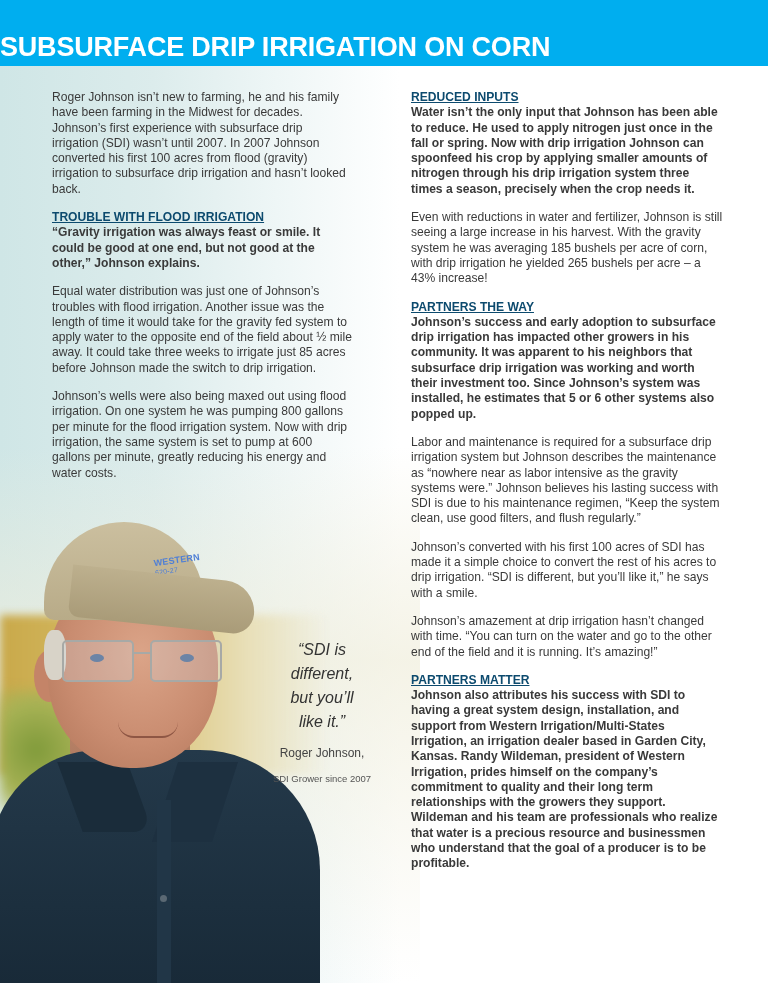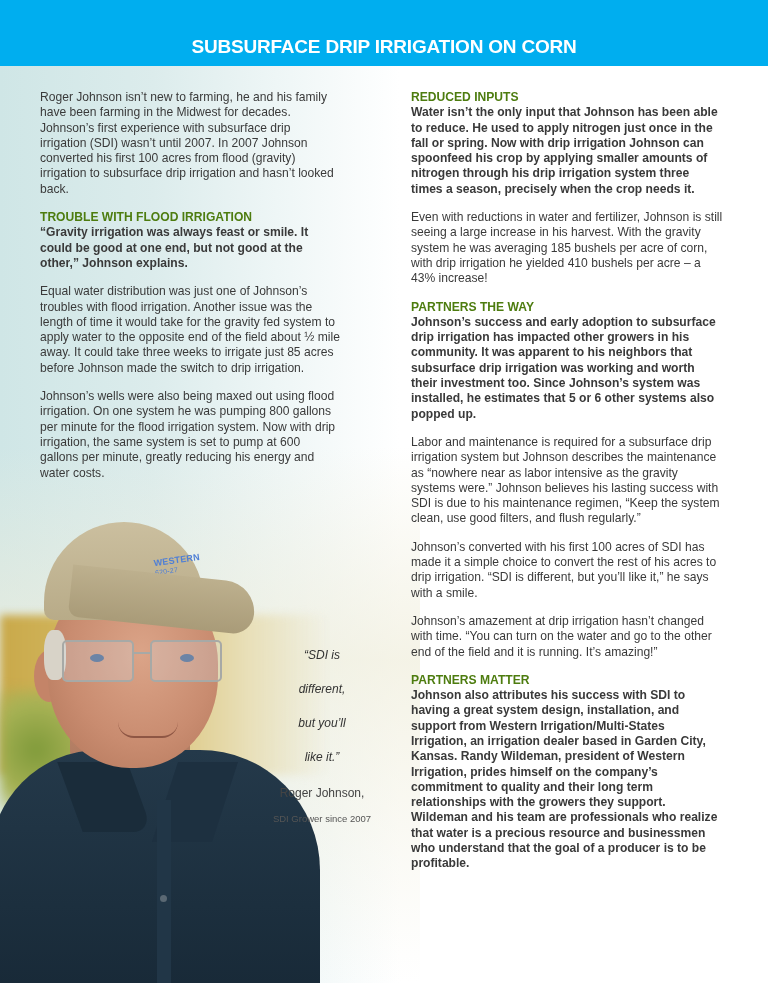--- a/index.html
+++ b/index.html
@@ -8,42 +8,42 @@
       background: #ffffff;
       font-family: "Liberation Sans", sans-serif;
       color: #3a3a3a;
     }
     .header {
       position: absolute; left: 0; top: 0; width: 768px; height: 66px;
       background: #00aeef;
     }
     .header-title {
       position: absolute; left: 0; right: 0; top: 30px;
-      text-align: center; color: #ffffff;
+      text-align: left; color: #ffffff;
       font-family: "Liberation Sans", sans-serif;
-      font-weight: bold; font-size: 19px; letter-spacing: -0.2px;
+      font-weight: bold; font-size: 27px; letter-spacing: -0.2px;
       line-height: 34px;
     }
     .bg-wash {
       position: absolute; left: 0; top: 66px; width: 768px; height: 917px;
       background:
         linear-gradient(90deg, #cfe6e6 0%, #dcecec 20%, #eef6f6 36%, rgba(255,255,255,0) 52%),
         #ffffff;
     }
     .bg-wash::after {
       content: ""; position: absolute; left: 0; top: 380px; width: 420px; height: 537px;
       background: linear-gradient(180deg, rgba(220,236,236,0) 0%, rgba(240,238,220,0.7) 40%, rgba(255,255,255,0) 100%);
     }
     .col {
       position: absolute; font-size: 12.1px; line-height: 15.3px;
     }
-    .col-left { left: 40px; top: 90px; width: 300px; }
+    .col-left { left: 52px; top: 90px; width: 300px; }
     .col-right { left: 411px; top: 90px; width: 312px; }
     .para { margin: 0 0 13px 0; }
-    .heading { font-weight: bold; color: #4d7c0f; margin: 0; }
+    .heading { font-weight: bold; color: #0c4a6e; margin: 0; text-decoration: underline; }
     .para-body { margin: 0; font-weight: bold; }
 
     
     .photo {
       position: absolute; left: 0; top: 500px; width: 330px; height: 483px; overflow: hidden;
     }
     .field {
       position: absolute; left: 0; top: 115px; width: 330px; height: 160px;
       background: linear-gradient(90deg, #c9a94a 0%, #d8be6a 40%, #e8dfb8 75%, rgba(255,255,255,0) 100%);
       filter: blur(4px);
@@ -126,21 +126,21 @@
     .mouth {
       position: absolute; left: 118px; top: 222px; width: 60px; height: 14px;
       border-bottom: 2px solid #8e5644; border-radius: 0 0 40px 40px;
     }
 
     
     .quote {
       position: absolute; left: 262px; top: 638px; width: 120px; text-align: center;
     }
     .quote-text {
-      font-style: italic; font-size: 12px; line-height: 34px; color: #333333; margin: 0;
+      font-style: italic; font-size: 16px; line-height: 24px; color: #333333; margin: 0;
       white-space: pre-line;
     }
     .quote-name { font-size: 12px; margin-top: 12px; color: #444444; }
     .quote-role { font-size: 9.5px; margin-top: 13px; color: #555555; }
   </style>
 </head>
 <body>
 
 <div class="header">
   <div class="header-title">SUBSURFACE DRIP IRRIGATION ON CORN</div>
@@ -185,21 +185,21 @@
   </div>
   <p class="para">Equal water distribution was just one of Johnson’s troubles with flood irrigation. Another issue was the length of time it would take for the gravity fed system to apply water to the opposite end of the field about ½ mile away. It could take three weeks to irrigate just 85 acres before Johnson made the switch to drip irrigation.</p>
   <p class="para">Johnson’s wells were also being maxed out using flood irrigation. On one system he was pumping 800 gallons per minute for the flood irrigation system. Now with drip irrigation, the same system is set to pump at 600 gallons per minute, greatly reducing his energy and water costs.</p>
 </div>
 
 <div class="col col-right">
   <div class="para">
     <p class="heading">REDUCED INPUTS</p>
     <p class="para-body">Water isn’t the only input that Johnson has been able to reduce. He used to apply nitrogen just once in the fall or spring. Now with drip irrigation Johnson can spoonfeed his crop by applying smaller amounts of nitrogen through his drip irrigation system three times a season, precisely when the crop needs it.</p>
   </div>
-  <p class="para">Even with reductions in water and fertilizer, Johnson is still seeing a large increase in his harvest. With the gravity system he was averaging 185 bushels per acre of corn, with drip irrigation he yielded 410 bushels per acre – a 43% increase!</p>
+  <p class="para">Even with reductions in water and fertilizer, Johnson is still seeing a large increase in his harvest. With the gravity system he was averaging 185 bushels per acre of corn, with drip irrigation he yielded 265 bushels per acre – a 43% increase!</p>
   <div class="para">
     <p class="heading">PARTNERS THE WAY</p>
     <p class="para-body">Johnson’s success and early adoption to subsurface drip irrigation has impacted other growers in his community. It was apparent to his neighbors that subsurface drip irrigation was working and worth their investment too. Since Johnson’s system was installed, he estimates that 5 or 6 other systems also popped up.</p>
   </div>
   <p class="para">Labor and maintenance is required for a subsurface drip irrigation system but Johnson describes the maintenance as “nowhere near as labor intensive as the gravity systems were.” Johnson believes his lasting success with SDI is due to his maintenance regimen, “Keep the system clean, use good filters, and flush regularly.”</p>
   <p class="para">Johnson’s converted with his first 100 acres of SDI has made it a simple choice to convert the rest of his acres to drip irrigation.  “SDI is different, but you’ll like it,” he says with a smile.</p>
   <p class="para">Johnson’s amazement at drip irrigation hasn’t changed with time. “You can turn on the water and go to the other end of the field and it is running. It’s amazing!”</p>
   <div class="para">
     <p class="heading">PARTNERS MATTER</p>
     <p class="para-body">Johnson also attributes his success with SDI to having a great system design, installation, and support from Western Irrigation/Multi-States Irrigation, an irrigation dealer based in Garden City, Kansas. Randy Wildeman, president of Western Irrigation, prides himself on the company’s commitment to quality and their long term relationships with the growers they support. Wildeman and his team are professionals who realize that water is a precious resource and businessmen who understand that the goal of a producer is to be profitable.</p>

